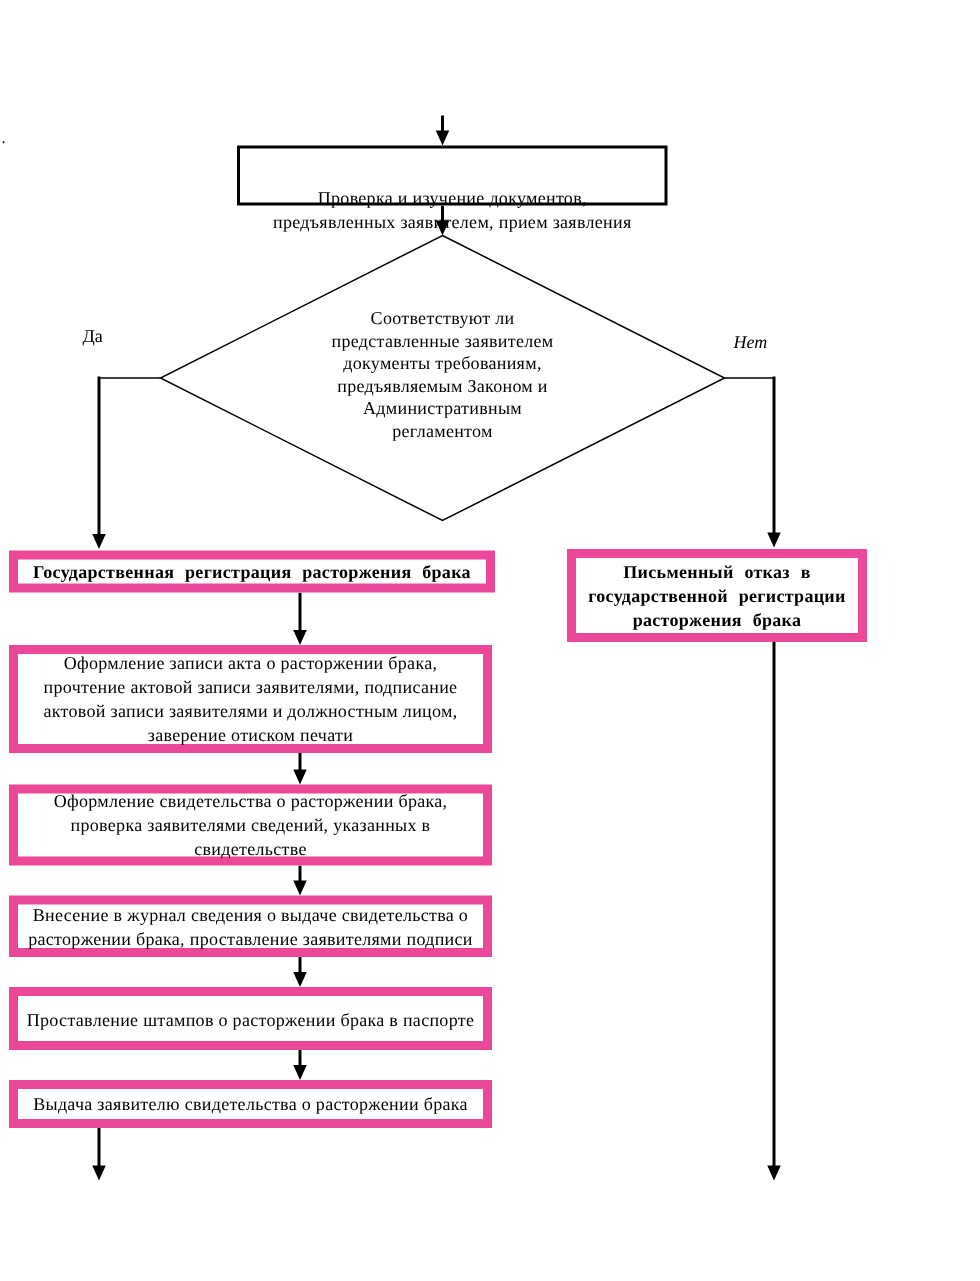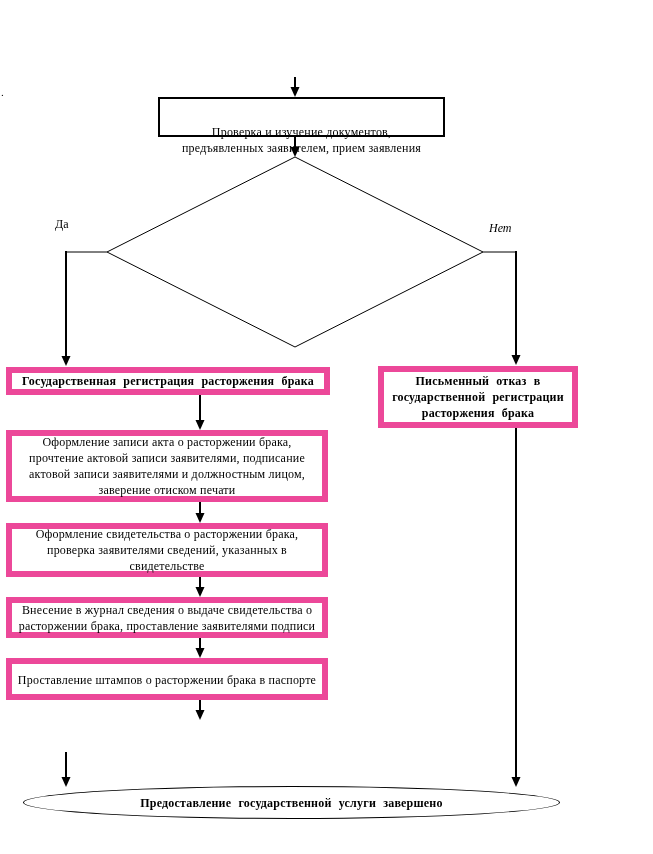--- a/index.html
+++ b/index.html
@@ -102,20 +102,23 @@
     </g>
   </svg>
 
   <div class="stray" style="left:1px;top:86px;">.</div>
 
 
   <div class="node rect-thick" style="left:158px;top:97px;width:287px;height:40px;">
     <div class="inner" style="width:252px;margin-top:46px;">Проверка и изучение документов, предъявленных заявителем, прием заявления</div>
   </div>
 
+  <div class="decision-text" style="left:200px;top:205px;width:190px;">
+    <div class="inner" style="width:175px;">Соответствуют ли представленные заявителем документы требованиям, предъявляемым Законом и Административным регламентом</div>
+  </div>
 
   <div class="branch-label" style="left:55px;top:217px;">Да</div>
   <div class="branch-label" style="left:489px;top:221px;font-style:italic;">Нет</div>
 
   <div class="node rect bold" style="left:6px;top:367px;width:324px;height:28px;">Государственная регистрация расторжения брака</div>
 
   <div class="node rect bold" style="left:378px;top:366px;width:200px;height:62px;">
     <div class="inner" style="width:188px;">Письменный отказ в государственной регистрации расторжения брака</div>
   </div>
 
@@ -128,16 +131,18 @@
   </div>
 
   <div class="node rect" style="left:6px;top:658px;width:322px;height:42px;align-items:flex-start;padding-top:8px;">
     <div class="inner" style="width:310px;">Проставление штампов о расторжении брака в паспорте</div>
   </div>
 
   <div class="node rect" style="left:6px;top:597px;width:322px;height:41px;">
     <div class="inner" style="width:316px;">Внесение в журнал сведения о выдаче свидетельства о расторжении брака, проставление заявителями подписи</div>
   </div>
 
+  <div class="node rect" style="left:6px;top:720px;width:322px;height:32px;">
+    <div class="inner" style="width:310px;">Выдача заявителю свидетельства о расторжении брака</div>
+  </div>
 
-  <div class="node oval bold" style="left:23px;top:786px;width:537px;height:33px;">Предоставление государственной услуги завершено</div>
 
 </div>
 
 </body></html>

